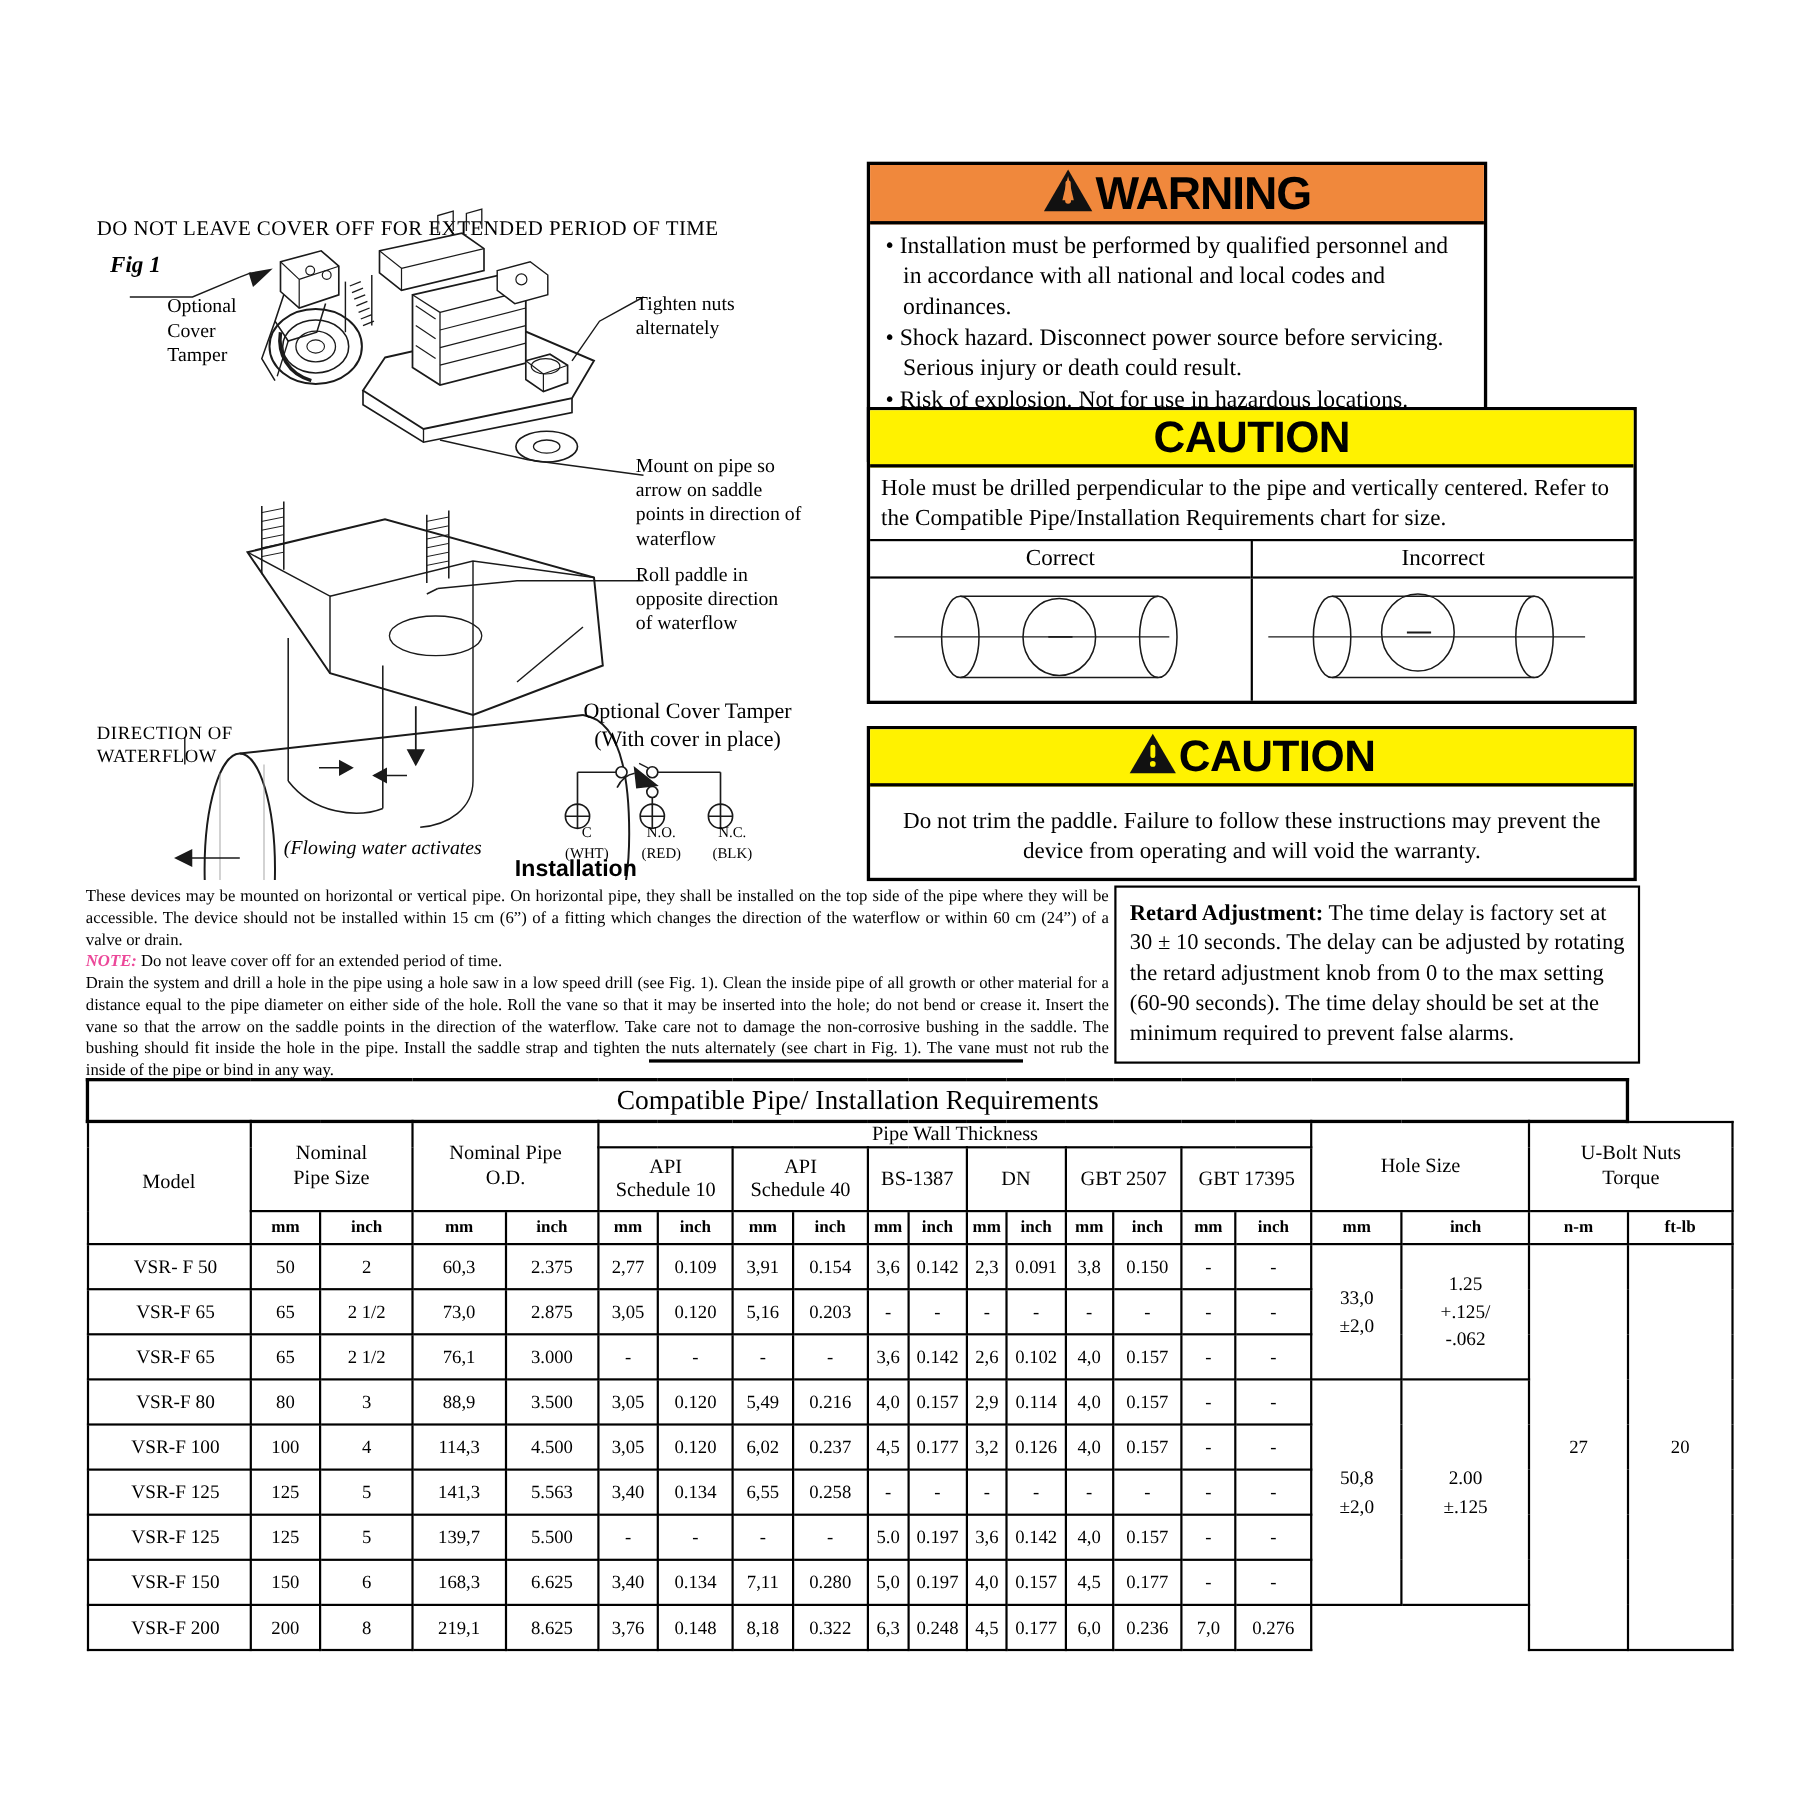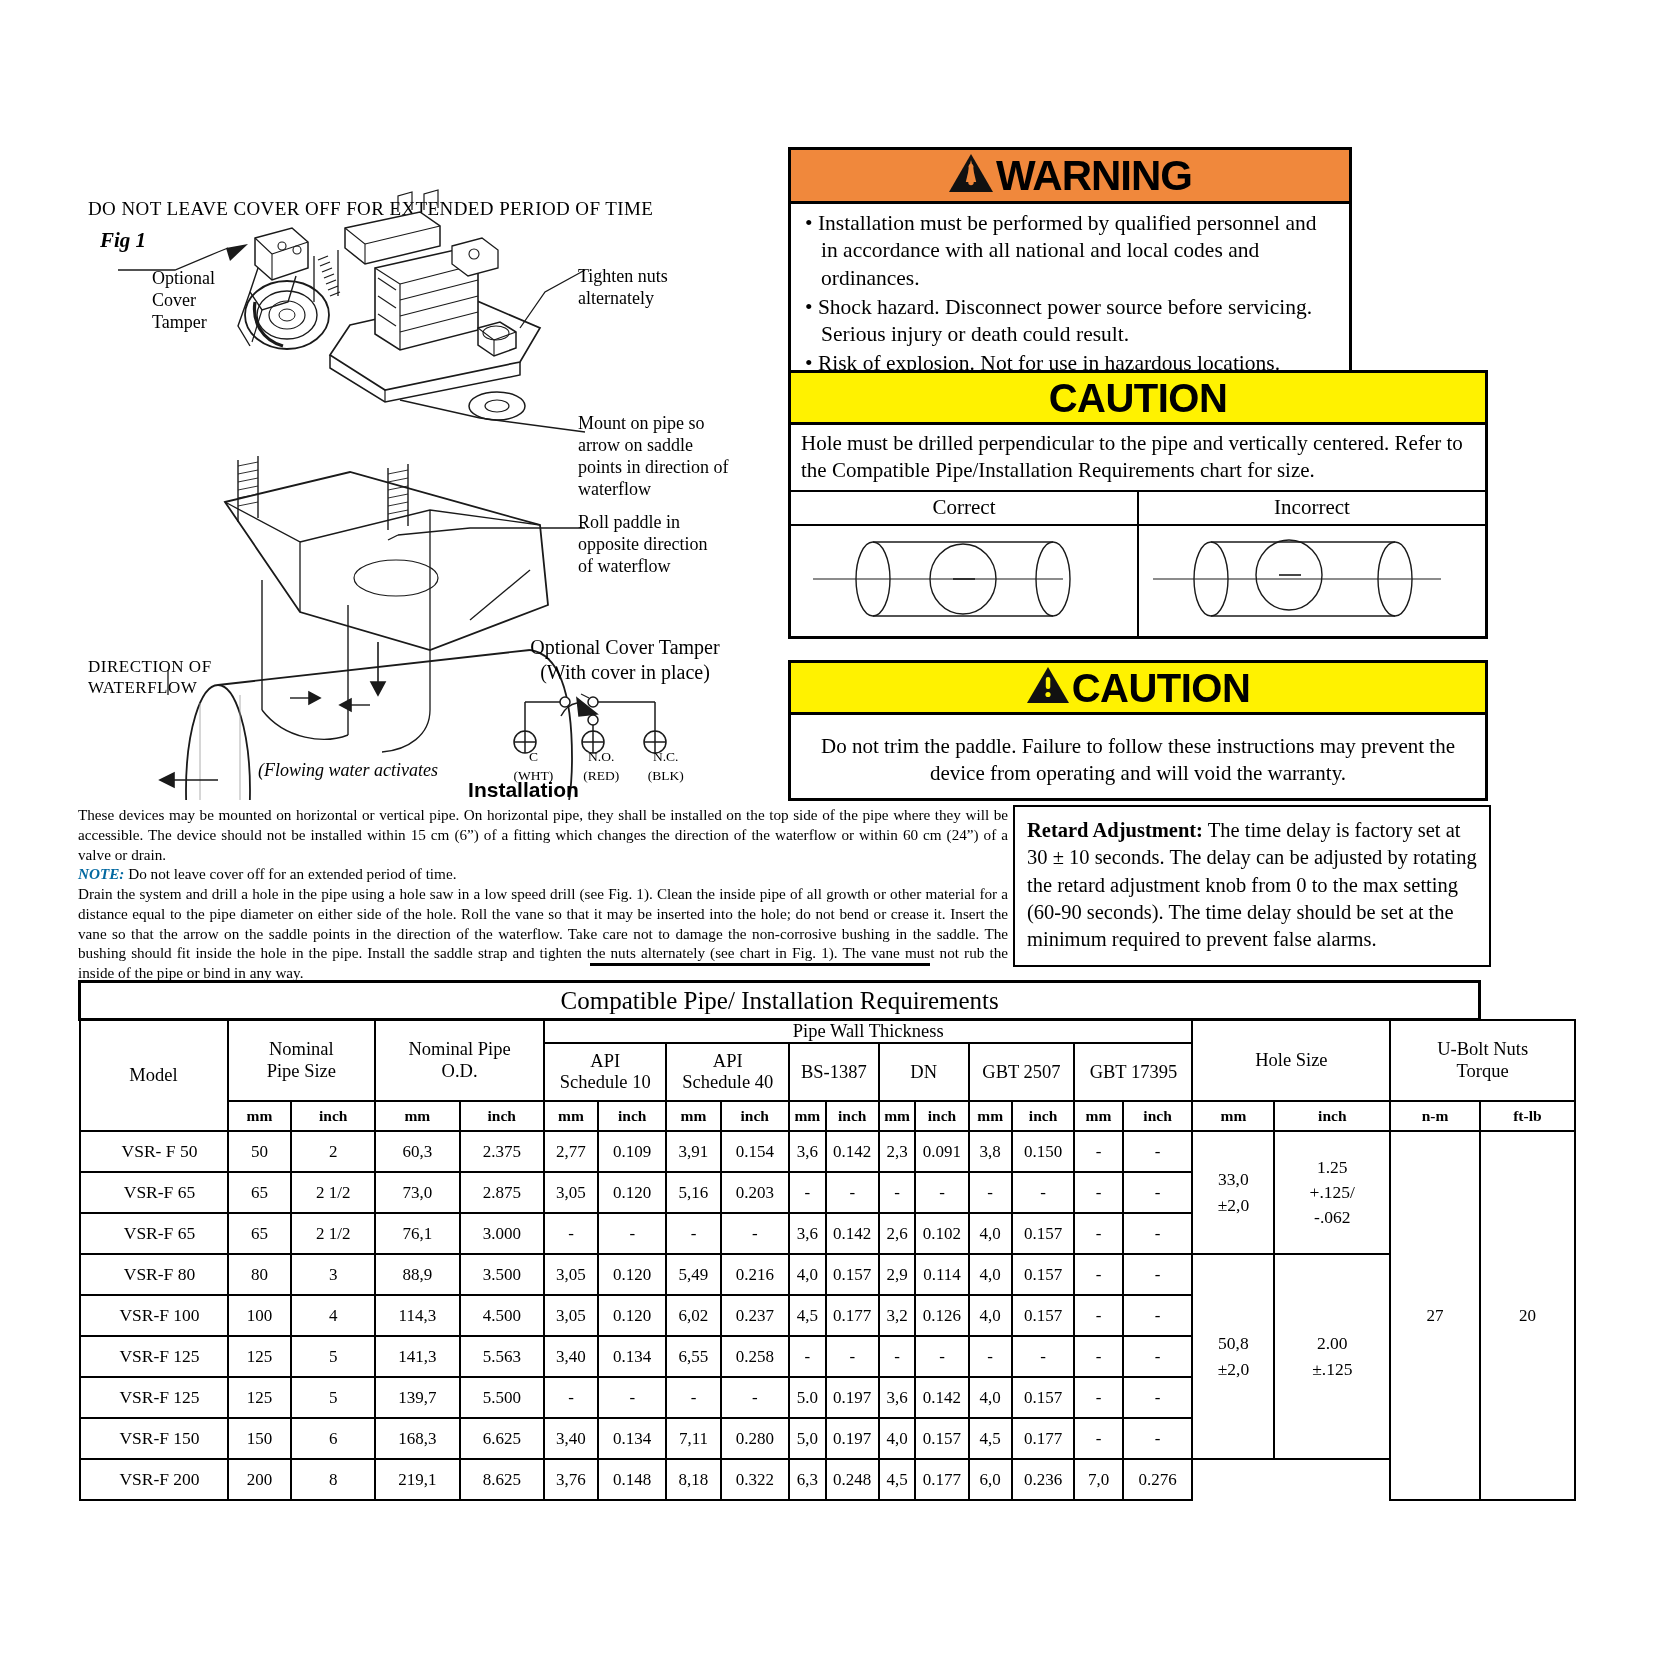--- a/index.html
+++ b/index.html
@@ -137,21 +137,21 @@
     left:0px; top:778px; width:1000px;
     text-align:center;
     font-family:"Liberation Sans", sans-serif;
     font-weight:bold; font-size:21px;padding-left:47px;
   }
   #install-body {
     left:78px; top:805px; width:930px;
     font-size:15.2px; line-height:1.30; text-align:justify;
   }
   #install-body p { margin:0 0 0 0; }
-  .note-label { color:#0369a1; font-weight:bold; font-style:italic; }
+  .note-label { color:#ec4899; font-weight:bold; font-style:italic; }
 
   
   #rule-above-table {
     left:590px; top:963px; width:340px;
     border-top:3px solid #000;
   }
 
   
   #pipe-table-wrap { left:78px; top:980px; width:1498px; }
   table.pipe {

